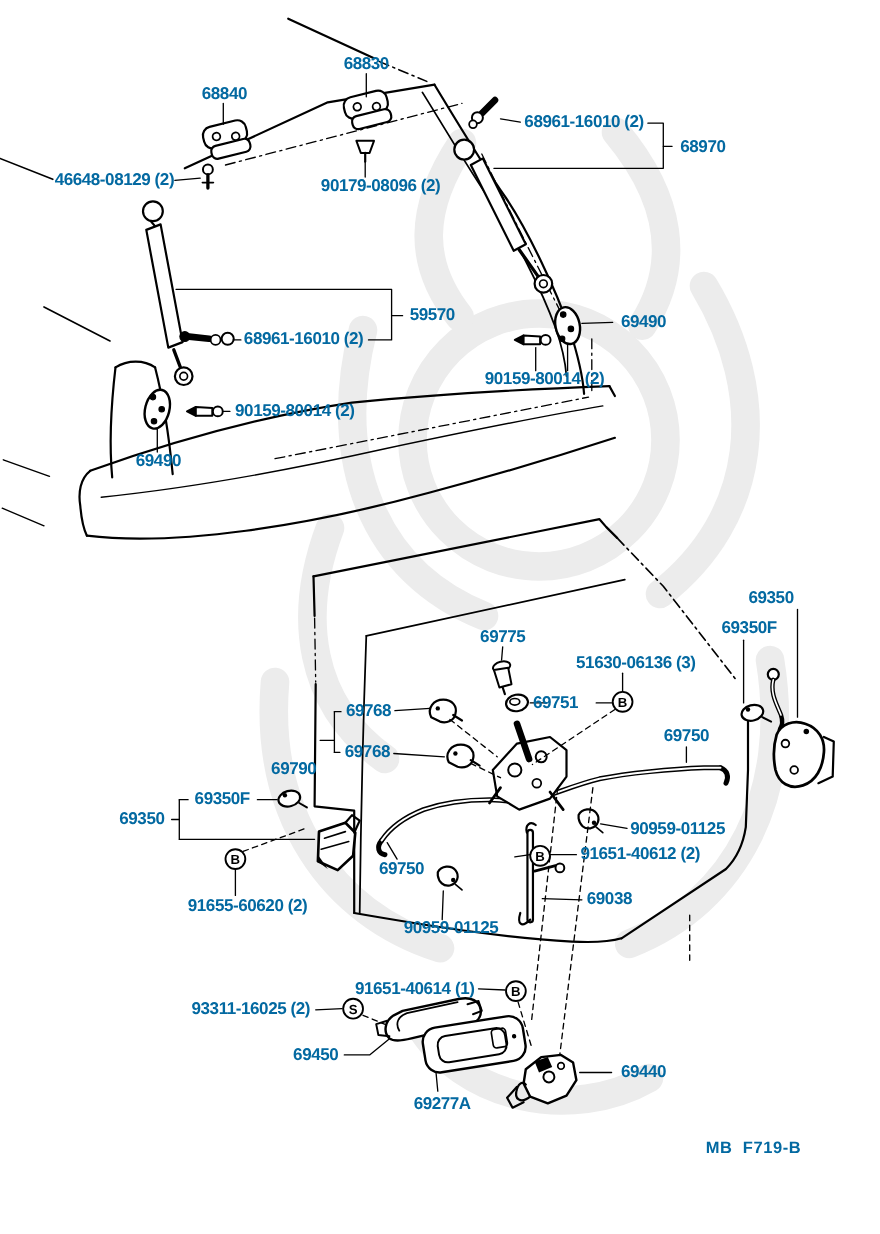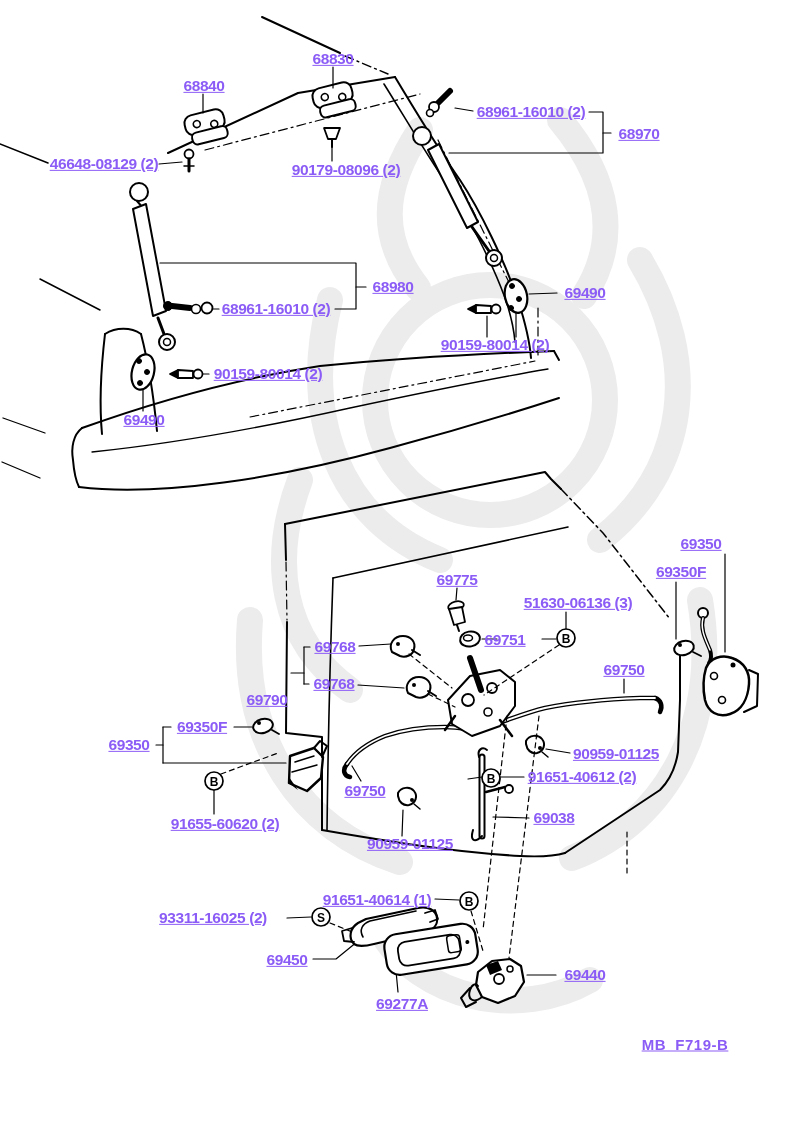--- a/index.html
+++ b/index.html
@@ -4,21 +4,21 @@
 <style>
   html,body{margin:0;padding:0;background:#ffffff;}
   #stage{
     position:relative;width:800px;height:1122px;background:#ffffff;overflow:hidden;
     font-family:"Liberation Sans",sans-serif;
   }
   #lineart{position:absolute;left:0;top:0;}
   .label{
     position:absolute;transform:translate(-50%,-50%);
     font:700 15.5px/1.05 "Liberation Sans",sans-serif;
-    letter-spacing:-0.4px;color:#8b5cf6;white-space:nowrap;text-decoration:underline;
+    letter-spacing:-0.4px;color:#0369a1;white-space:nowrap;
   }
   .sheet-code{
     font:700 15px/1 "Liberation Sans",sans-serif;letter-spacing:0.5px;white-space:pre;
   }
 </style>
 </head>
 <body>
 
 <div id="stage">
 
@@ -362,21 +362,21 @@
     </g>
   </g>
 </svg>
 
   <div class="label" style="left:204px;top:86px">68840</div>
   <div class="label" style="left:333px;top:59px">68830</div>
   <div class="label" style="left:104px;top:164px">46648-08129 (2)</div>
   <div class="label" style="left:346px;top:170px">90179-08096 (2)</div>
   <div class="label" style="left:531px;top:112px">68961-16010 (2)</div>
   <div class="label" style="left:639px;top:134px">68970</div>
-  <div class="label" style="left:393px;top:287px">68980</div>
+  <div class="label" style="left:393px;top:287px">59570</div>
   <div class="label" style="left:276px;top:309px">68961-16010 (2)</div>
   <div class="label" style="left:585px;top:293px">69490</div>
   <div class="label" style="left:495px;top:345px">90159-80014 (2)</div>
   <div class="label" style="left:268px;top:374px">90159-80014 (2)</div>
   <div class="label" style="left:144px;top:420px">69490</div>
   <div class="label" style="left:701px;top:544px">69350</div>
   <div class="label" style="left:681px;top:572px">69350F</div>
   <div class="label" style="left:457px;top:580px">69775</div>
   <div class="label" style="left:578px;top:603px">51630-06136 (3)</div>
   <div class="label" style="left:335px;top:647px">69768</div>
@@ -386,18 +386,18 @@
   <div class="label" style="left:624px;top:670px">69750</div>
   <div class="label" style="left:202px;top:727px">69350F</div>
   <div class="label" style="left:129px;top:745px">69350</div>
   <div class="label" style="left:365px;top:791px">69750</div>
   <div class="label" style="left:616px;top:754px">90959-01125</div>
   <div class="label" style="left:582px;top:777px">91651-40612 (2)</div>
   <div class="label" style="left:554px;top:818px">69038</div>
   <div class="label" style="left:225px;top:824px">91655-60620 (2)</div>
   <div class="label" style="left:410px;top:844px">90959-01125</div>
   <div class="label" style="left:377px;top:900px">91651-40614 (1)</div>
-  <div class="label" style="left:213px;top:918px">93311-16025 (2)</div>
+  <div class="label" style="left:228px;top:918px">93311-16025 (2)</div>
   <div class="label" style="left:287px;top:960px">69450</div>
   <div class="label" style="left:402px;top:1004px">69277A</div>
   <div class="label" style="left:585px;top:975px">69440</div>
   <div class="label sheet-code" style="left:685px;top:1044px">MB  F719-B</div>
 </div>
 
 </body></html>

